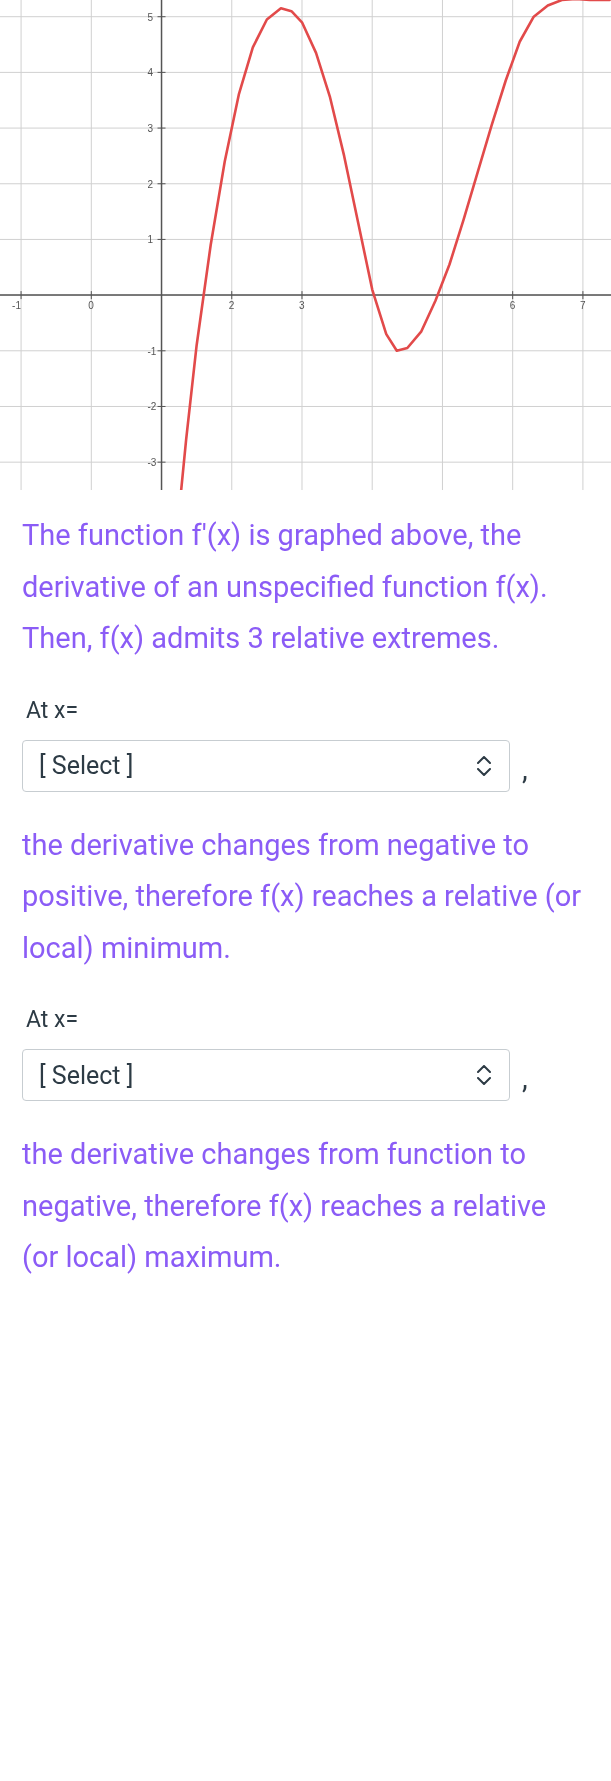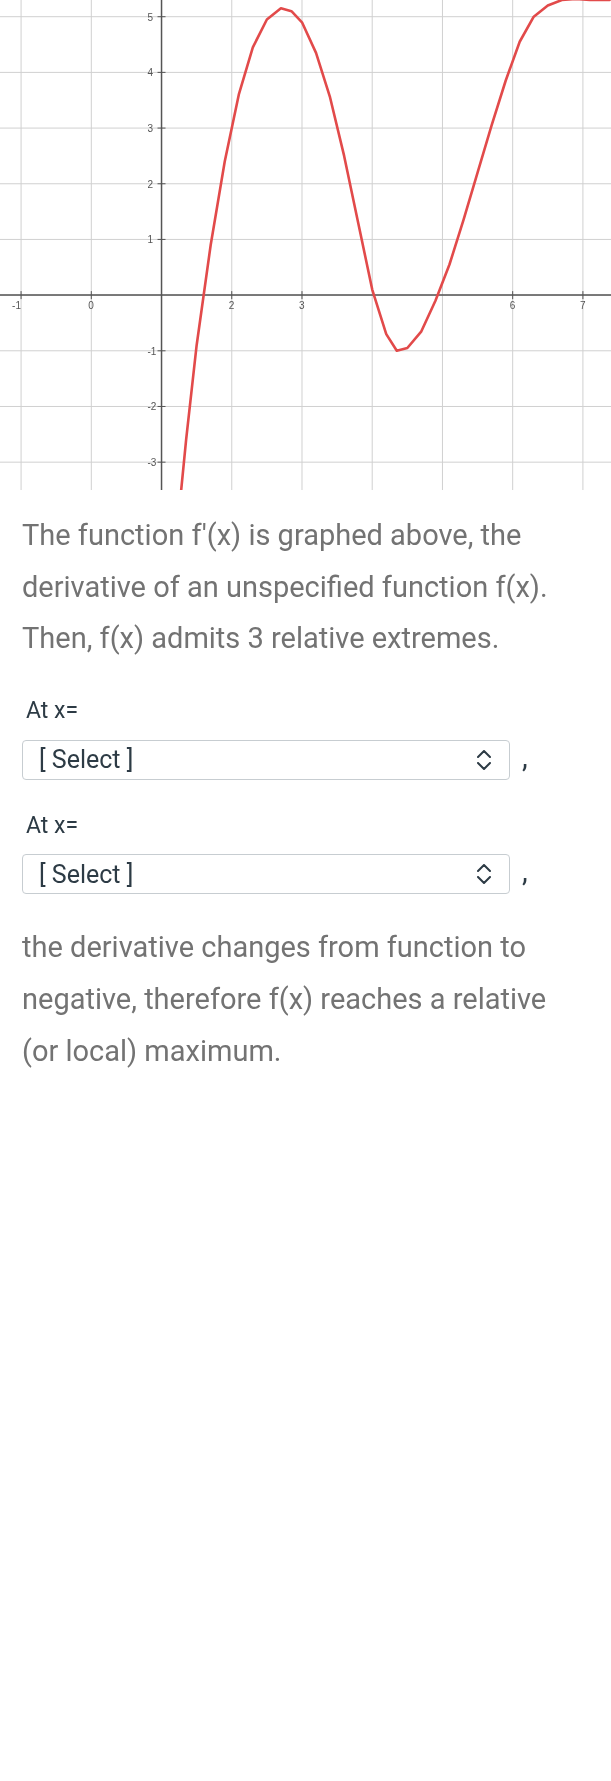--- a/index.html
+++ b/index.html
@@ -16,41 +16,41 @@
     overflow: hidden;
     position: relative;
   }
   .graph-wrap svg { display: block; }
   .content {
     padding: 20px 22px 30px 22px;
   }
   .para {
     font-size: 29px;
     line-height: 1.78;
-    color: #737373;
+    color: #8b5cf6;
     margin-bottom: 28px;
     font-weight: 400;
   }
   .label {
     font-size: 23px;
     line-height: 1.6;
     color: #2d3b45;
     margin-bottom: 10px;
     margin-left: 4px;
     font-weight: 400;
   }
   .select-row {
     display: flex;
     align-items: center;
     margin-bottom: 28px;
   }
   .select-box {
     flex: 0 0 auto;
     width: 488px;
-    height: 40px;
+    height: 52px;
     border: 1px solid #c7cdd1;
     border-radius: 4px;
     background: #fff;
     display: flex;
     align-items: center;
     justify-content: space-between;
     padding: 0 16px;
     cursor: pointer;
     color: #2d3b45;
     font-size: 25px;
@@ -141,20 +141,21 @@
         <svg width="14" height="8" viewBox="0 0 14 8">
             <path d="M1 7 L7 1 L13 7" fill="none" stroke="#2d3b45" stroke-width="2" stroke-linecap="round" stroke-linejoin="round"></path>
           </svg>
         <svg width="14" height="8" viewBox="0 0 14 8">
             <path d="M1 1 L7 7 L13 1" fill="none" stroke="#2d3b45" stroke-width="2" stroke-linecap="round" stroke-linejoin="round"></path>
           </svg>
       </span>
     </div>
     <span class="comma">,</span>
   </div>
+  <p class="para">the derivative changes from negative to positive, therefore f(x) reaches a relative (or local) minimum.</p>
 
   <div class="label">At x=</div>
   <div class="select-row">
     <div class="select-box" role="button" tabindex="0">
       <span>[ Select ]</span>
       <span class="chev">
         <svg width="14" height="8" viewBox="0 0 14 8">
             <path d="M1 7 L7 1 L13 7" fill="none" stroke="#2d3b45" stroke-width="2" stroke-linecap="round" stroke-linejoin="round"></path>
           </svg>
         <svg width="14" height="8" viewBox="0 0 14 8">

